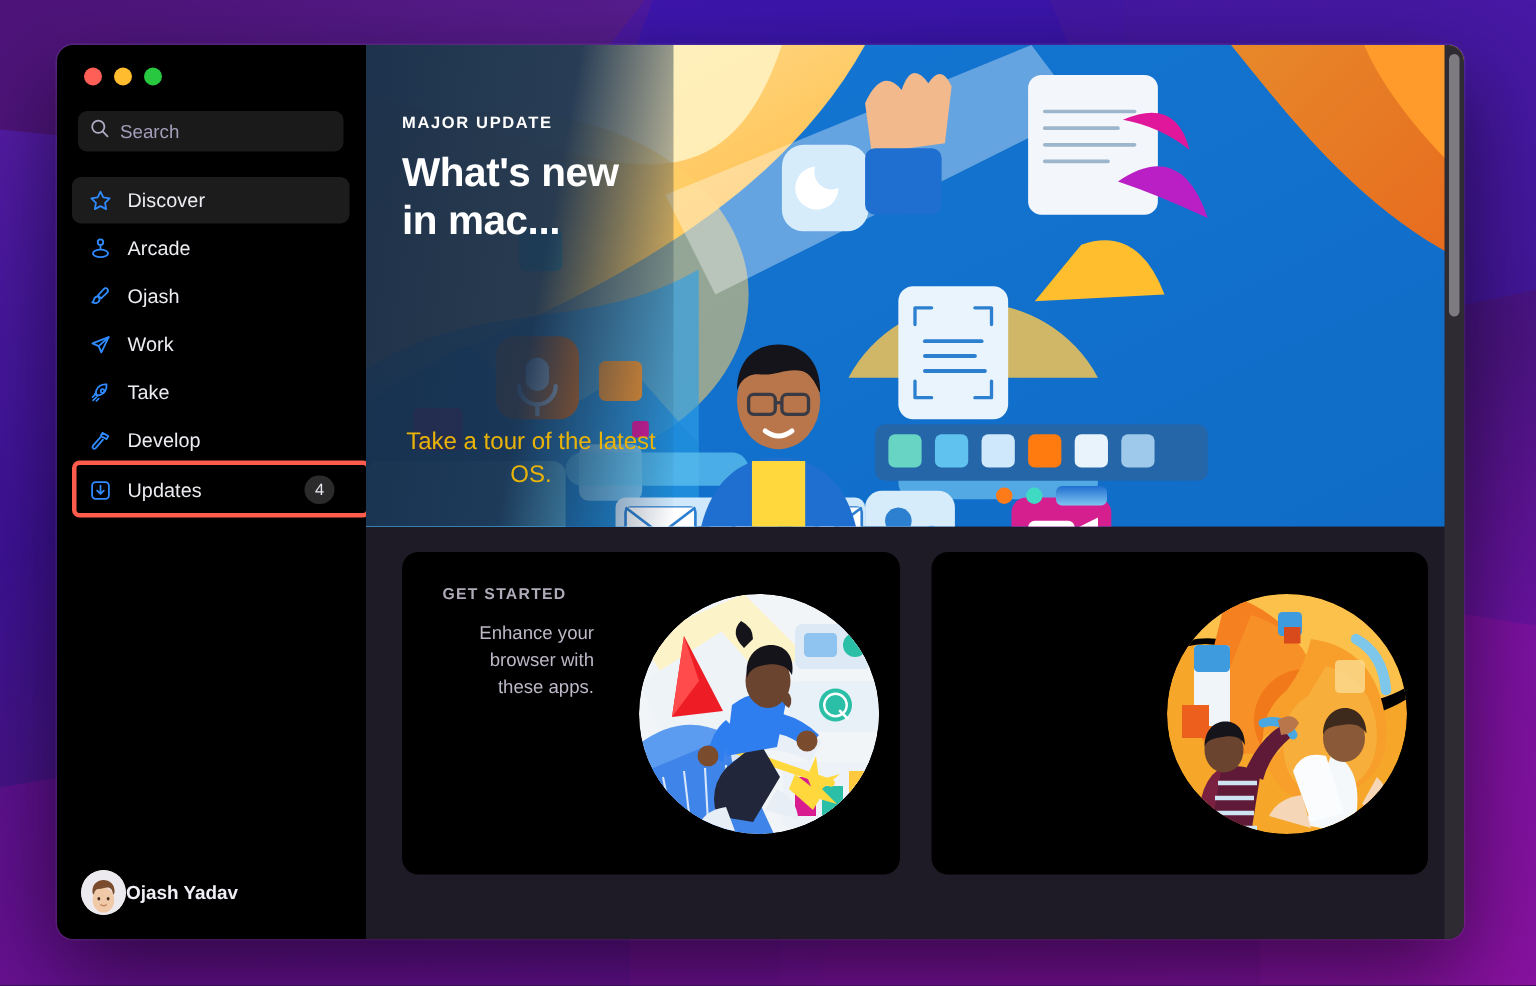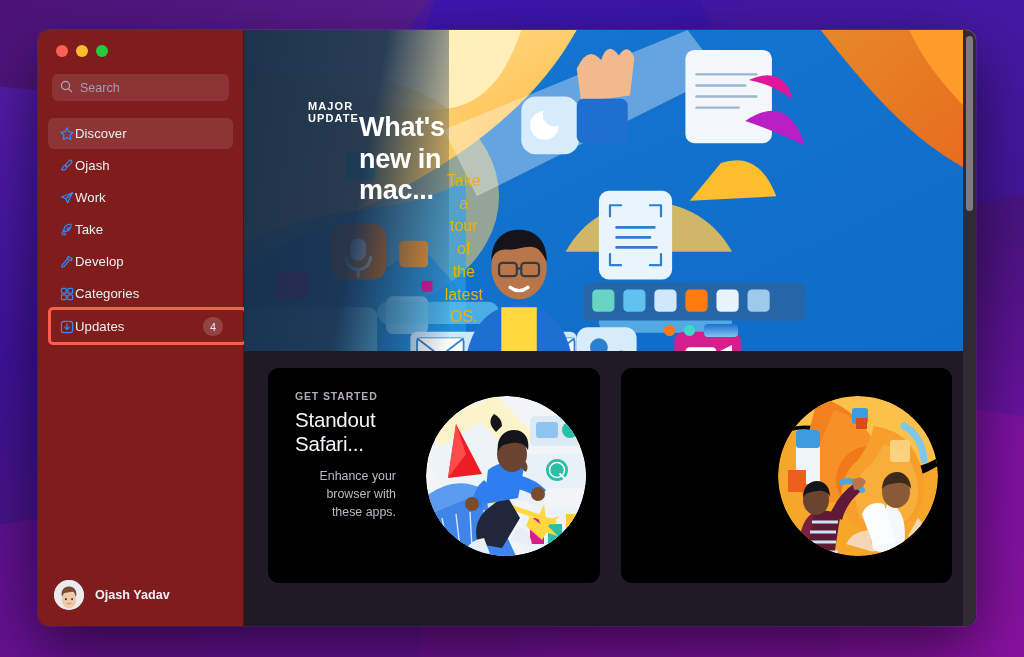--- a/index.html
+++ b/index.html
@@ -36,21 +36,21 @@
     position:absolute; left:38px; top:30px; width:938px; height:596px;
     border-radius:11px;
     background:#1e1b26;
     box-shadow:0 22px 60px rgba(0,0,0,.55), 0 0 0 1px rgba(255,255,255,.09);
     display:flex; overflow:hidden;
   }
 
   
   #sidebar{
     width:206px; flex:0 0 206px; height:100%;
-    background:#7f1d1d;
+    background:#000000;
     display:flex; flex-direction:column;
     position:relative;
     border-right:1px solid rgba(0,0,0,.35);
   }
   #traffic{ display:flex; gap:8px; padding:15px 0 0 18px; }
   .tl{ width:12px; height:12px; border-radius:50%; }
   .tl.red{ background:#ff5f57; }
   .tl.yellow{ background:#febc2e; }
   .tl.green{ background:#28c840; }
 
@@ -63,40 +63,40 @@
   #search-input{
     flex:1; background:transparent; border:0; outline:0;
     color:#b8b2c6; font-size:12.5px; font-family:"Liberation Sans",sans-serif;
   }
   #search-input::placeholder{ color:#a49dba; }
 
   #navlist{ margin-top:17px; padding:0 10px; display:flex; flex-direction:column; gap:1px; }
   .nav-item{
     position:relative;
     height:31px; border-radius:6px;
-    display:flex; align-items:center; 
+    display:flex; align-items:center; gap:10px;
     padding:0 10px; cursor:default;
   }
   .nav-item.selected{ background:rgba(255,255,255,.11); }
   .nav-ico{ width:17px; height:17px; flex:0 0 17px; display:flex; align-items:center; justify-content:center; }
   .nav-label{ font-size:13.2px; color:#ececf2; letter-spacing:.05px; }
   .nav-badge{
     margin-left:auto; min-width:20px; height:19px; padding:0 6px;
     border-radius:10px; background:rgba(255,255,255,.17);
     color:#e7e4ef; font-size:11px; display:flex; align-items:center; justify-content:center;
   }
   
   #hl-box{
     position:absolute; left:0px; top:-4px; width:199px; height:38px;
     border:3px solid #ff5c4d; border-radius:5px; pointer-events:none;
   }
 
   #account{
     margin-top:auto; padding:0 0 16px 16px;
-    display:flex; align-items:center; gap:11px;
+    display:flex; align-items:center; 
   }
   #avatar{
     width:30px; height:30px; border-radius:50%;
     background:radial-gradient(circle at 50% 40%, #f3f3f5, #d9d9de);
     display:flex; align-items:flex-end; justify-content:center; overflow:hidden;
     flex:0 0 30px;
   }
   #account-name{ font-size:12.6px; color:#f1eff6; font-weight:bold; }
 
   
@@ -108,22 +108,22 @@
   #scroller{ padding:0; }
 
   
   #hero{
     margin:0 0 0 0; width:100%; height:321px;
     position:relative; overflow:hidden; background:#1b3350;
   }
   #hero-art{ position:absolute; inset:0; }
   #hero-copy{
     position:absolute; left:24px; top:0; width:172px; height:100%;
-    z-index:5; padding-top:70px;
-    display:flex; flex-direction:row;margin-left:40px;
+    z-index:5; padding-top:46px;
+    display:flex; flex-direction:column;
   }
   #hero-eyebrow{ font-size:11px; font-weight:bold; letter-spacing:1.1px; color:#ffffff; text-transform:uppercase; }
   #hero-title{ margin-top:12px; font-size:27px; line-height:1.17; font-weight:bold; color:#fff; letter-spacing:-.3px; }
   #hero-sub{ margin-top:auto; margin-bottom:22px; font-size:16px; line-height:1.42; color:#eab308;text-align:center; }
   #hero-shade{
     position:absolute; left:0; top:0; width:205px; height:100%;
     background:linear-gradient(100deg, rgba(22,44,72,.97) 0%, rgba(24,48,78,.93) 55%, rgba(30,58,90,0) 100%);
     z-index:3;
   }
   #hero-dots{ position:absolute; right:238px; bottom:14px; display:flex; align-items:center; gap:9px; z-index:6; }
@@ -192,20 +192,30 @@
 
       <div class="nav-item selected">
         <span class="nav-ico">
           <svg width="16" height="16" viewBox="0 0 20 20" fill="none">
             <path d="M10 2.3l2.35 4.76 5.25.77-3.8 3.7.9 5.23L10 14.3l-4.7 2.46.9-5.23-3.8-3.7 5.25-.77z" stroke="#2f8bff" stroke-width="1.5" stroke-linejoin="round"></path>
           </svg>
         </span>
         <span class="nav-label">Discover</span>
       </div>
 
+      <div class="nav-item">
+        <span class="nav-ico">
+          <svg width="16" height="16" viewBox="0 0 20 20" fill="none">
+            <circle cx="10" cy="4.3" r="2.3" stroke="#2f8bff" stroke-width="1.5"></circle>
+            <path d="M10 6.6v4.2" stroke="#2f8bff" stroke-width="1.5"></path>
+            <ellipse cx="10" cy="13.6" rx="6.3" ry="3.1" stroke="#2f8bff" stroke-width="1.5"></ellipse>
+          </svg>
+        </span>
+        <span class="nav-label">Arcade</span>
+      </div>
 
       <div class="nav-item">
         <span class="nav-ico">
           <svg width="16" height="16" viewBox="0 0 20 20" fill="none">
             <path d="M15.6 3.1c-1 -1 -2.2 -.5 -3.3 .7l-4.4 4.8 2.6 2.6 4.6 -4.4c1.2 -1.1 1.6 -2.4 .5 -3.7z" stroke="#2f8bff" stroke-width="1.5" stroke-linejoin="round"></path>
             <path d="M7.3 9.4c-1.6 .3 -2.6 1.6 -2.8 3 -.1 .9 -.6 1.6 -1.4 2 1.9 1.2 4.5 .9 5.6 -.9 .7 -1.1 .6 -2.5 -.2 -3.4z" stroke="#2f8bff" stroke-width="1.5" stroke-linejoin="round"></path>
           </svg>
         </span>
         <span class="nav-label">Ojash</span>
       </div>
@@ -234,31 +244,20 @@
       <div class="nav-item">
         <span class="nav-ico">
           <svg width="16" height="16" viewBox="0 0 20 20" fill="none">
             <path d="M11.6 3.2l4.9 2.6 -1.4 2.6 -4.9 -2.6z" stroke="#2f8bff" stroke-width="1.5" stroke-linejoin="round"></path>
             <path d="M10.4 6.4L3.6 14.1a1.5 1.5 0 002.2 2l6.6 -7.6" stroke="#2f8bff" stroke-width="1.5" stroke-linejoin="round"></path>
           </svg>
         </span>
         <span class="nav-label">Develop</span>
       </div>
 
-      <div class="nav-item">
-        <span class="nav-ico">
-          <svg width="16" height="16" viewBox="0 0 20 20" fill="none">
-            <rect x="3" y="3" width="6" height="6" rx="1.2" stroke="#2f8bff" stroke-width="1.5"></rect>
-            <rect x="11" y="3" width="6" height="6" rx="1.2" stroke="#2f8bff" stroke-width="1.5"></rect>
-            <rect x="3" y="11" width="6" height="6" rx="1.2" stroke="#2f8bff" stroke-width="1.5"></rect>
-            <rect x="11" y="11" width="6" height="6" rx="1.2" stroke="#2f8bff" stroke-width="1.5"></rect>
-          </svg>
-        </span>
-        <span class="nav-label">Categories</span>
-      </div>
 
       <div class="nav-item" style="margin-top:1px;">
         <div id="hl-box"></div>
         <span class="nav-ico">
           <svg width="16" height="16" viewBox="0 0 20 20" fill="none">
             <rect x="3" y="3" width="14" height="14" rx="3" stroke="#2f8bff" stroke-width="1.5"></rect>
             <path d="M10 6v6.6M7.2 10.1L10 12.9l2.8 -2.8" stroke="#2f8bff" stroke-width="1.5" stroke-linecap="round" stroke-linejoin="round"></path>
           </svg>
         </span>
         <span class="nav-label">Updates</span>
@@ -416,21 +415,20 @@
           <span class="hdot" style="background:#3fd9c4"></span>
           <span style="width:34px;height:13px;border-radius:4px;background:linear-gradient(#1f6fd0,#7fc4f0);display:inline-block"></span>
         </div>
       </section>
 
       <div id="cards">
 
         <article class="card">
           <div class="card-copy">
             <div class="card-eyebrow">GET STARTED</div>
-            <div class="card-title">Standout Safari...</div>
             <div class="card-sub">Enhance your browser with these apps.</div>
           </div>
           <div class="card-art">
             <svg viewBox="0 0 160 160" width="160" height="160">
               <defs>
                   <clipPath id="c1">
                     <circle cx="80" cy="80" r="80"></circle>
                   </clipPath>
                 </defs>
               <g clip-path="url(#c1)">

